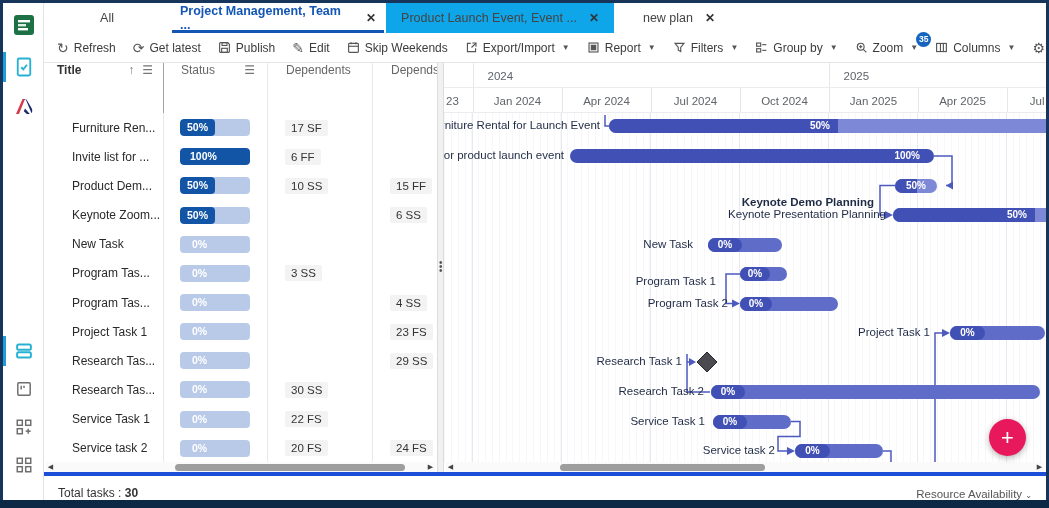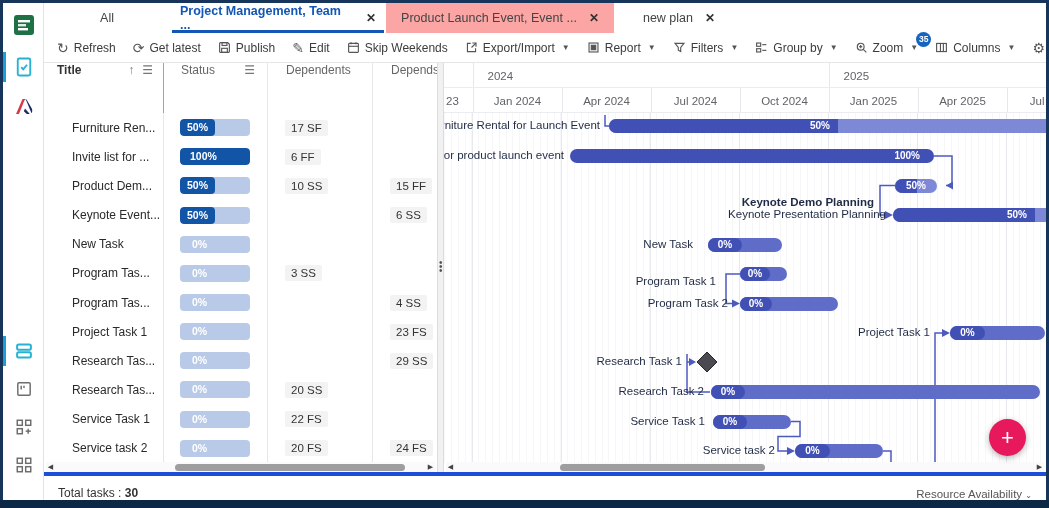--- a/index.html
+++ b/index.html
@@ -14,21 +14,21 @@
   .rail-bottom{position:absolute;bottom:14px;left:0;width:41px}
   
   .main{flex:1;display:flex;flex-direction:column;min-width:0}
   
   .tabbar{height:30px;display:flex;align-items:stretch;flex:none}
   .tab{position:relative;display:flex;align-items:center;justify-content:center;font-size:12.5px;color:#444;gap:12px;padding:0 10px}
   .tab .x{font-size:12px;color:#333;font-weight:bold}
   .tab-all{width:126px}
   .tab-active{width:216px;color:#1356b4;font-weight:bold}
   .tab-active .underline{position:absolute;left:2px;right:2px;bottom:0;height:3px;background:#1356b4}
-  .tab-shaded{width:228px;background:#fca5a5}
+  .tab-shaded{width:228px;background:#0ea5e9}
   .tab-plain{width:130px}
   
   .toolbar{height:29px;display:flex;align-items:center;gap:17px;padding-left:13px;font-size:12px;color:#3c3c3c;flex:none;white-space:nowrap}
   .titem{display:flex;align-items:center;gap:5px;position:relative}
   .titem svg{flex:none}
   .chev{font-size:8px;color:#555;margin-left:2px}
   .glyph{font-size:14px;line-height:1;color:#555}
   .badge{position:absolute;top:-9px;right:-13px;background:#1565c0;color:#fff;font-size:8.5px;font-weight:bold;border-radius:50%;width:15px;height:15px;display:flex;align-items:center;justify-content:center}
   
   .content{height:410px;display:flex;flex:none;border-top:1px solid #e6e6e6}
@@ -311,21 +311,21 @@
                 <div class="c2">
                   <div class="pill">
                     <div class="fill" style="width: 35px;"></div>
                     <span style="left: 0px; width: 35px; text-align: center;">50%</span>
                   </div>
                 </div>
                 <div class="c3"><span class="chipv">10 SS</span></div>
                 <div class="c4"><span class="chipv">15 FF</span></div>
               </div>
               <div class="trow">
-                <div class="c1">Keynote Event...</div>
+                <div class="c1">Keynote Zoom...</div>
                 <div class="c2">
                   <div class="pill">
                     <div class="fill" style="width: 35px;"></div>
                     <span style="left: 0px; width: 35px; text-align: center;">50%</span>
                   </div>
                 </div>
                 <div class="c3"></div>
                 <div class="c4"><span class="chipv">6 SS</span></div>
               </div>
               <div class="trow">
@@ -378,21 +378,21 @@
                 <div class="c3"></div>
                 <div class="c4"><span class="chipv">29 SS</span></div>
               </div>
               <div class="trow">
                 <div class="c1">Research Tas...</div>
                 <div class="c2">
                   <div class="pill">
                     <span style="left: 12px;">0%</span>
                   </div>
                 </div>
-                <div class="c3"><span class="chipv">20 SS</span></div>
+                <div class="c3"><span class="chipv">30 SS</span></div>
                 <div class="c4"></div>
               </div>
               <div class="trow">
                 <div class="c1">Service Task 1</div>
                 <div class="c2">
                   <div class="pill">
                     <span style="left: 12px;">0%</span>
                   </div>
                 </div>
                 <div class="c3"><span class="chipv">22 FS</span></div>

